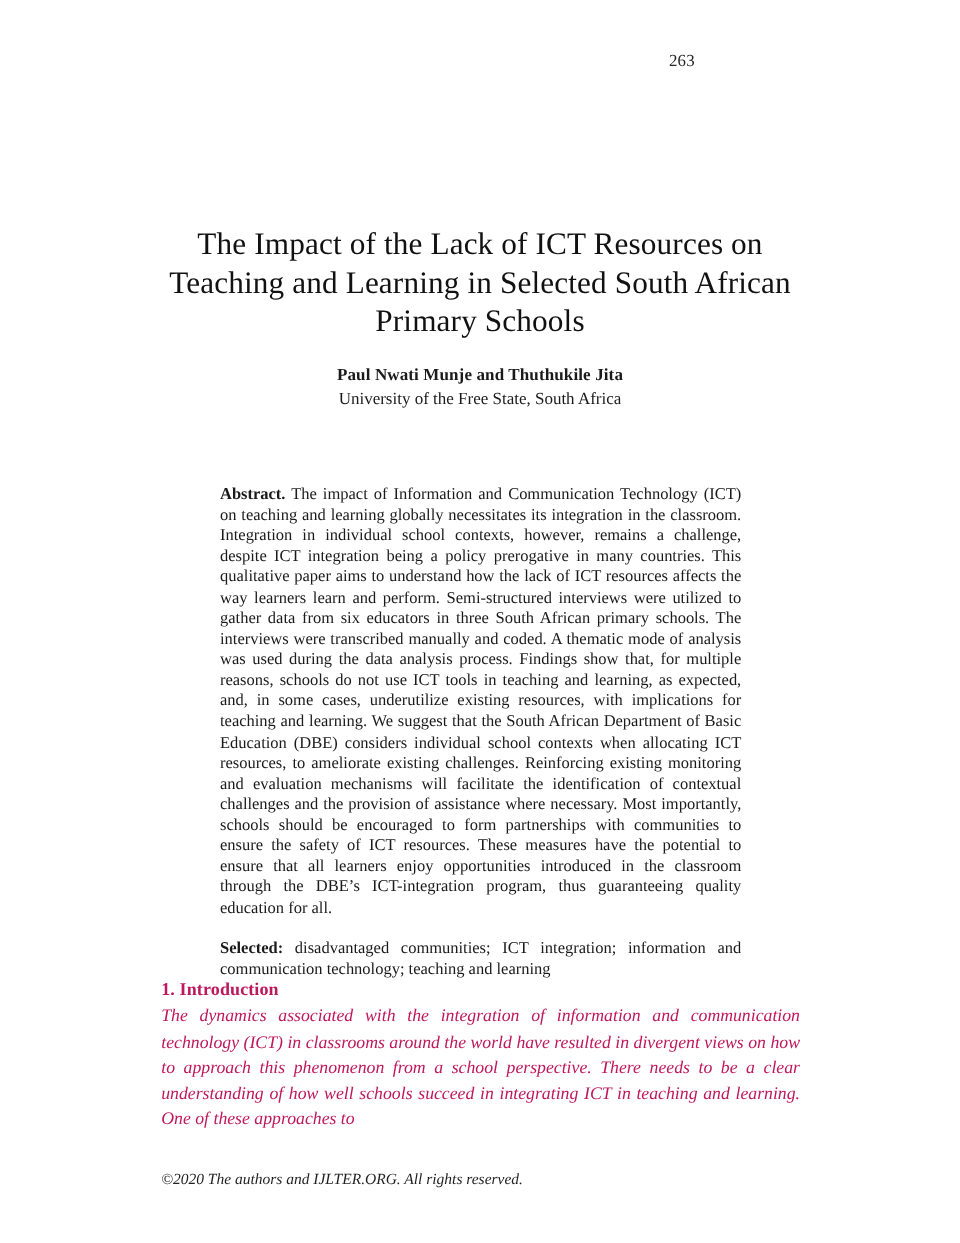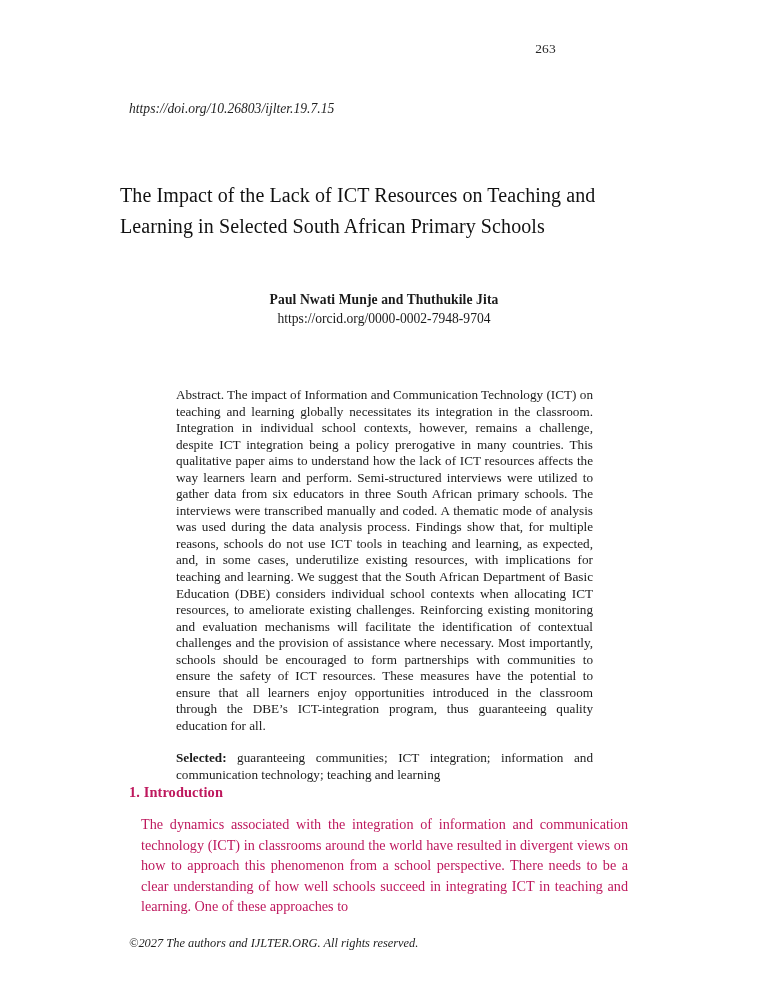--- a/index.html
+++ b/index.html
@@ -47,21 +47,22 @@
     white-space: nowrap;
   }
   .masthead div { white-space: nowrap; }
 
   
   .title {
     position: absolute;
     top: 180px;
     left: 120px;
     width: 528px;
-    font-size: 20px;
+    text-align: center;
+    font-size: 25px;
     line-height: 31px;
     color: #111111;
     letter-spacing: 0.1px;
   }
 
   
   .authors {
     position: absolute;
     top: 291px;
     left: 120px;
@@ -84,21 +85,21 @@
     top: 387px;
     left: 176px;
     width: 417px;
     font-size: 13.2px;
     line-height: 16.55px;
     text-align: justify;
     text-justify: inter-word;
     color: #1a1a1a;
     hyphens: none;
   }
-  .abstract-block .lead { font-weight: normal; }
+  .abstract-block .lead { font-weight: bold; }
   .abstract-block p { margin: 0; }
   .keywords {
     margin-top: 16px !important;
     text-align: justify;
   }
   .keywords .lead { font-weight: bold; }
 
   
   .section {
     position: absolute;
@@ -108,26 +109,27 @@
     color: #be185d;
   }
   .section h2 {
     margin: 0 0 1px 0;
     font-size: 14.4px;
     line-height: 19px;
     font-weight: bold;
     letter-spacing: 0.1px;
   }
   .section p {
-    margin: 12px;
+    margin: 0;
     font-size: 14.2px;
     line-height: 20.6px;
     text-align: justify;
     text-justify: inter-word;
     hyphens: none;
+    font-style: italic;
   }
 
   
   .footer {
     position: absolute;
     top: 935px;
     left: 129px;
     font-style: italic;
     font-size: 12.4px;
     line-height: 16px;
@@ -136,35 +138,34 @@
   }
 </style>
 </head>
 <body>
 
 <div class="page">
 
   <div class="page-number">263</div>
 
   <div class="masthead">
-    <div>https://doi.org/10.26803/ijlter.19.7.15</div>
   </div>
 
   <div class="title">The Impact of the Lack of ICT Resources on Teaching and Learning in Selected South African Primary Schools</div>
 
   <div class="authors">
     <div class="names">Paul Nwati Munje and Thuthukile Jita</div>
-    <div class="orcid">https://orcid.org/0000-0002-7948-9704</div>
+    <div class="affil">University of the Free State, South Africa</div>
   </div>
 
   <div class="abstract-block">
     <p><span class="lead">Abstract.</span><span> The impact of Information and Communication Technology (ICT) on teaching and learning globally necessitates its integration in the classroom. Integration in individual school contexts, however, remains a challenge, despite ICT integration being a policy prerogative in many countries. This qualitative paper aims to understand how the lack of ICT resources affects the way learners learn and perform. Semi-structured interviews were utilized to gather data from six educators in three South African primary schools. The interviews were transcribed manually and coded. A thematic mode of analysis was used during the data analysis process. Findings show that, for multiple reasons, schools do not use ICT tools in teaching and learning, as expected, and, in some cases, underutilize existing resources, with implications for teaching and learning. We suggest that the South African Department of Basic Education (DBE) considers individual school contexts when allocating ICT resources, to ameliorate existing challenges. Reinforcing existing monitoring and evaluation mechanisms will facilitate the identification of contextual challenges and the provision of assistance where necessary. Most importantly, schools should be encouraged to form partnerships with communities to ensure the safety of ICT resources. These measures have the potential to ensure that all learners enjoy opportunities introduced in the classroom through the DBE’s ICT-integration program, thus guaranteeing quality education for all.</span></p>
-    <p class="keywords"><span class="lead">Selected:</span><span> guaranteeing communities; ICT integration; information and communication technology; teaching and learning</span></p>
+    <p class="keywords"><span class="lead">Selected:</span><span> disadvantaged communities; ICT integration; information and communication technology; teaching and learning</span></p>
   </div>
 
   <div class="section">
     <h2>1. Introduction</h2>
     <p>The dynamics associated with the integration of information and communication technology (ICT) in classrooms around the world have resulted in divergent views on how to approach this phenomenon from a school perspective. There needs to be a clear understanding of how well schools succeed in integrating ICT in teaching and learning. One of these approaches to</p>
   </div>
 
-  <div class="footer">©2027 The authors and IJLTER.ORG. All rights reserved.</div>
+  <div class="footer">©2020 The authors and IJLTER.ORG. All rights reserved.</div>
 
 </div>
 
 </body></html>

